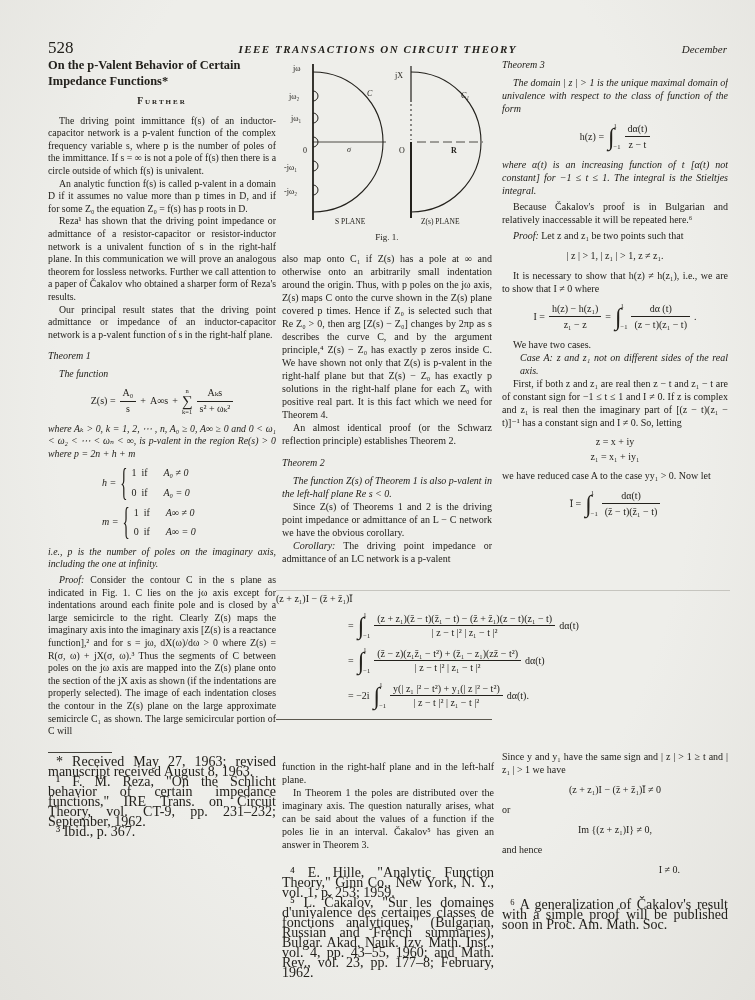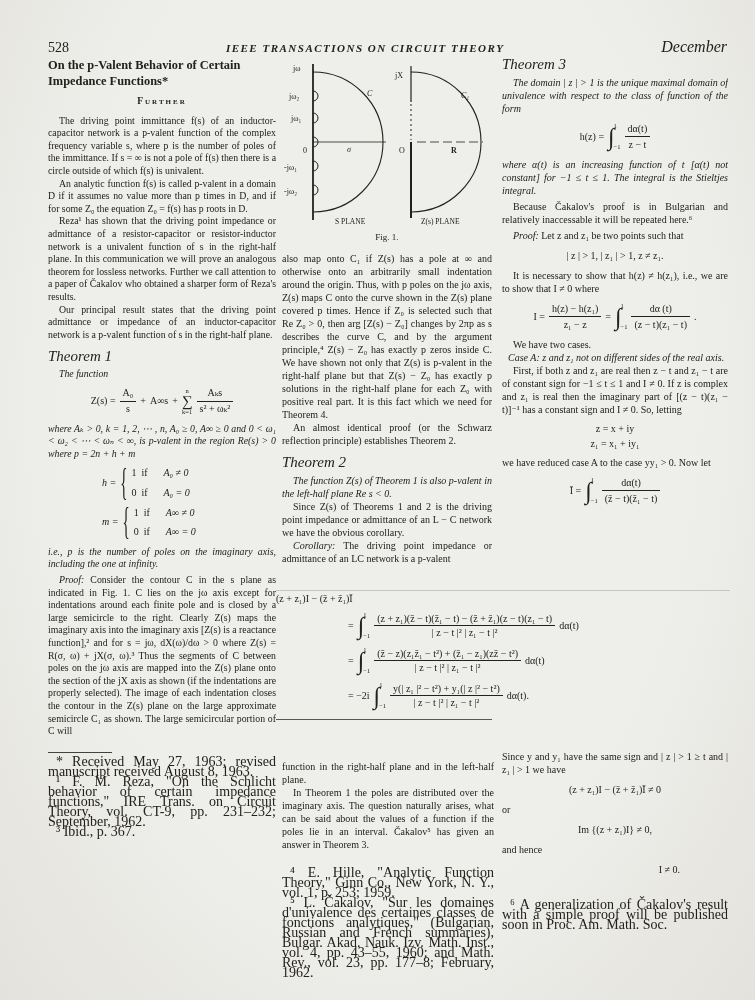--- a/index.html
+++ b/index.html
@@ -4,36 +4,36 @@
 <style>
   html,body{margin:0;padding:0;background:#cfcfcb;}
   .page{
     position:relative;width:755px;height:1000px;margin:0 auto;
     background:radial-gradient(ellipse at 50% 40%, #eeeeea 60%, #e3e2dd 100%);
     font-family:"Liberation Serif","DejaVu Serif",serif;
     color:#23211c;overflow:hidden;
   }
   
   .pagehead{position:absolute;left:48px;right:28px;top:38px;display:flex;align-items:baseline;}
-  .pagehead .pno{font-size:14px;}
+  .pagehead .pno{font-size:17px;}
   .pagehead .journal{flex:1;text-align:center;font-size:11px;font-weight:bold;font-style:italic;letter-spacing:1.5px;}
-  .pagehead .month{font-size:16px;font-style:italic;}
+  .pagehead .month{font-size:11px;font-style:italic;}
   
   .col{position:absolute;font-size:10px;line-height:13px;text-align:justify;}
   .col1{left:48px;top:58px;width:228px;font-size:9.8px;line-height:12.6px;}
   .col2top{left:282px;top:56px;width:210px;height:534px;overflow:hidden;}
   .col3top{left:502px;top:58px;width:226px;height:532px;overflow:hidden;}
   .col2bot{left:282px;top:760px;width:212px;}
   .col3bot{left:502px;top:750px;width:226px;}
   p{margin:0;}
   .ind{text-indent:11px;}
   .sp{margin-top:3px;}
   h1{font-size:12.4px;line-height:15.5px;font-weight:bold;margin:0 0 6px 0;text-align:left;}
   h2{font-size:9.5px;font-weight:bold;font-variant:small-caps;letter-spacing:2px;text-align:center;margin:2px 0 7px 0;}
-  h3.thm{font-size:15px;font-weight:normal;font-style:italic;margin:9px 0 5px 0;}
+  h3.thm{font-size:10px;font-weight:normal;font-style:italic;margin:9px 0 5px 0;}
   .it{font-style:italic;}
   
   .eq{display:flex;align-items:center;justify-content:center;margin:7px 0;white-space:nowrap;font-size:10px;}
   .eq > span{margin:0 2px;}
   .frac{display:inline-block;text-align:center;vertical-align:middle;}
   .frac .num{display:block;padding:0 3px 1px 3px;border-bottom:0.8px solid #23211c;}
   .frac .den{display:block;padding:1px 3px 0 3px;}
   .sum{display:inline-flex;flex-direction:column;align-items:center;font-size:6.5px;line-height:1;margin:0 2px;}
   .sum .sums{font-size:15px;line-height:1;}
   .intg{display:inline-flex;align-items:center;margin:0 1px;}
@@ -54,21 +54,21 @@
            border-top:1px solid #c6c5bf;padding-top:0;}
   .eqblock .line0{margin:2px 0 4px 0;}
   .eline{display:flex;align-items:center;margin:8px 0 8px 70px;white-space:nowrap;}
   .eline > span{margin:0 2px;}
   .botrule{width:216px;border-top:1px solid #5b584f;margin-top:10px;}
   
   .fnrule{width:64px;border-top:0.8px solid #44423c;margin:14px 0 4px 0;}
   .fn{font-size:14px;line-height:10px;text-align:justify;}
   .fn p{text-indent:8px;margin:0;}
   .fn2abs{position:absolute;left:282px;top:868px;width:212px;}
-  .caseA{padding-left:6px;}
+  .caseA{padding-left:6px;margin-left:12px;}
 </style>
 </head>
 <body>
 
 <div class="page">
 
   <div class="pagehead">
     <span class="pno">528</span>
     <span class="journal">IEEE TRANSACTIONS ON CIRCUIT THEORY</span>
     <span class="month">December</span>

